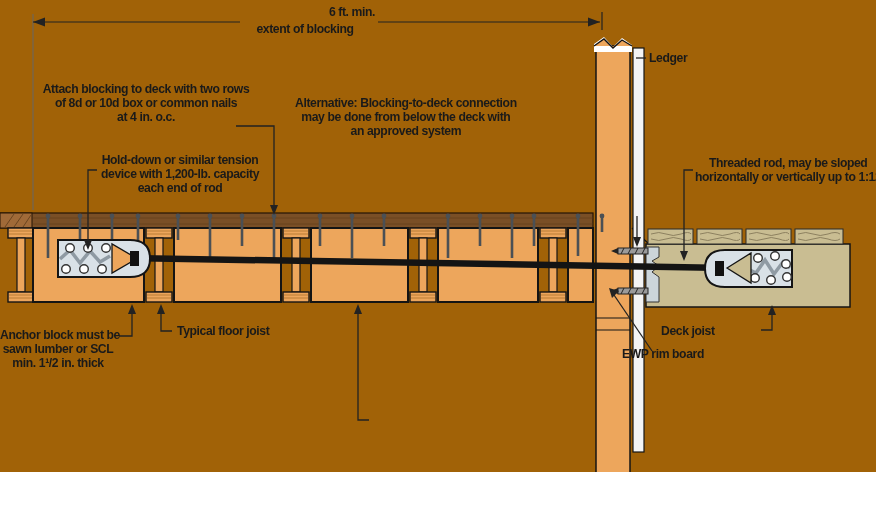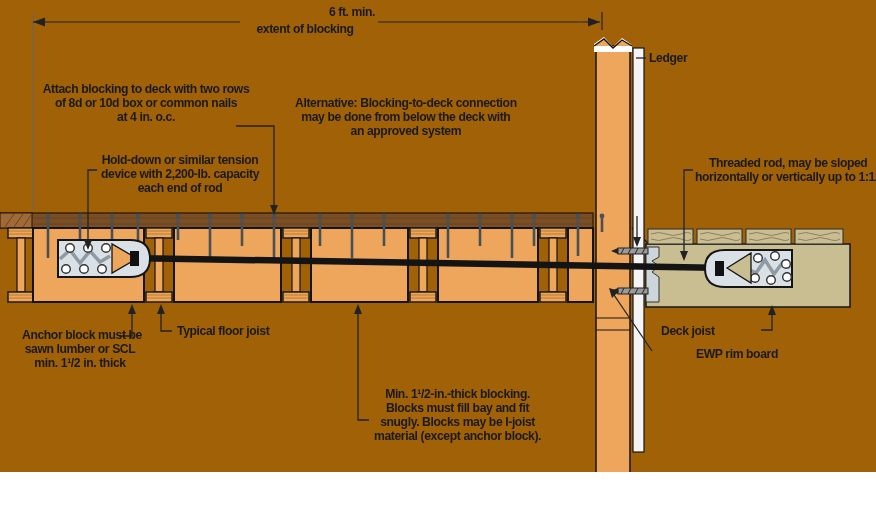--- a/index.html
+++ b/index.html
@@ -306,43 +306,37 @@
   </div>
 
   <div class="lbl" style="left:295px;top:96px;">
     <div>Alternative: Blocking-to-deck connection</div>
     <div>may be done from below the deck with</div>
     <div>an approved system</div>
   </div>
 
   <div class="lbl" style="left:101px;top:153px;">
     <div>Hold-down or similar tension</div>
-    <div>device with 2,200-lb. capacity</div>
+    <div>device with 1,200-lb. capacity</div>
     <div>each end of rod</div>
   </div>
 
   <div class="lbl" style="left:649px;top:51px;">Ledger</div>
 
   <div class="lbl" style="left:695px;top:156px;">
     <div>Threaded rod, may be sloped</div>
     <div>horizontally or vertically up to 1:12</div>
   </div>
 
-  <div class="lbl ra" style="left:0px;top:328px;width:116px;margin-left:22px;">
+  <div class="lbl ra" style="left:0px;top:328px;width:116px;">
     <div>Anchor block must be</div>
     <div>sawn lumber or SCL</div>
     <div>min. 1¹/2 in. thick</div>
   </div>
 
   <div class="lbl" style="left:177px;top:324px;">Typical floor joist</div>
 
-  <div class="lbl" style="left:374px;top:387px;">
-    <div>Min. 1¹/2-in.-thick blocking.</div>
-    <div>Blocks must fill bay and fit</div>
-    <div>snugly. Blocks may be I-joist</div>
-    <div>material (except anchor block).</div>
-  </div>
 
   <div class="lbl" style="left:661px;top:324px;">Deck joist</div>
 
-  <div class="lbl" style="left:696px;top:347px;">EWP rim board</div>
+  <div class="lbl" style="left:622px;top:347px;">EWP rim board</div>
 
 </div>
 
 </body></html>

